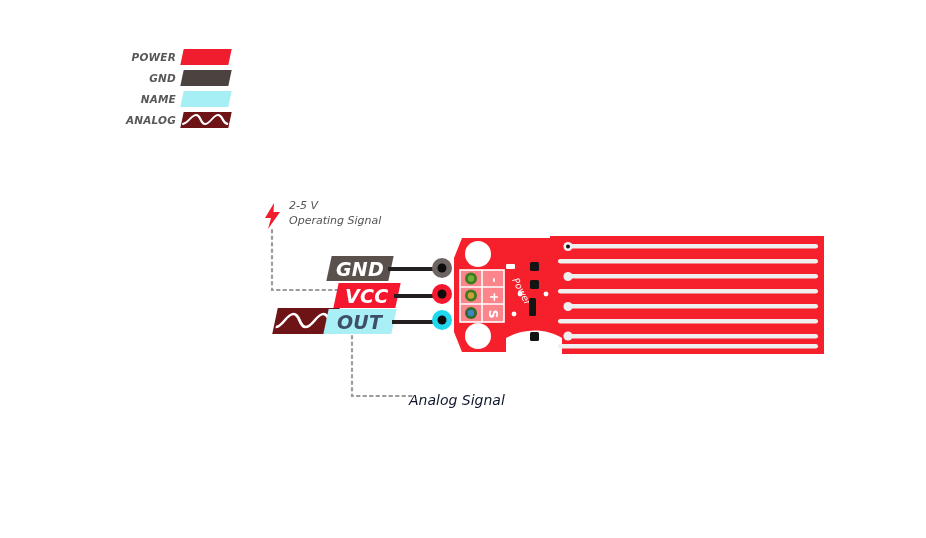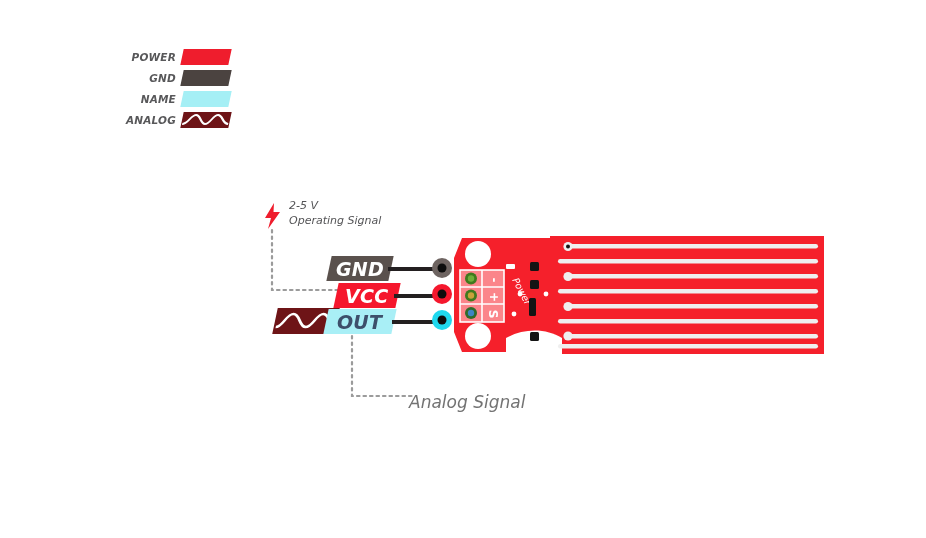--- a/index.html
+++ b/index.html
@@ -63,21 +63,21 @@
     transform:translate(-50%,-50%);}
   .d-gnd{left:396px;top:258px;background:#6e6461;}
   .d-vcc{left:396px;top:284px;background:#f5172d;}
   .d-out{left:396px;top:310px;background:#20d8ee;}
 
   
   .lead{position:absolute;}
 
   .analog-text{
     position:absolute;left:373px;top:392px;
-    font-style:italic;font-size:17px;color:#737373;
+    font-style:italic;font-size:14px;color:#0f172a;
     font-family:"DejaVu Sans", sans-serif;white-space:nowrap;
   }
 
   
   .board{position:absolute;left:418px;top:236px;}
 </style>
 </head>
 <body>
 
 <div id="stage">

